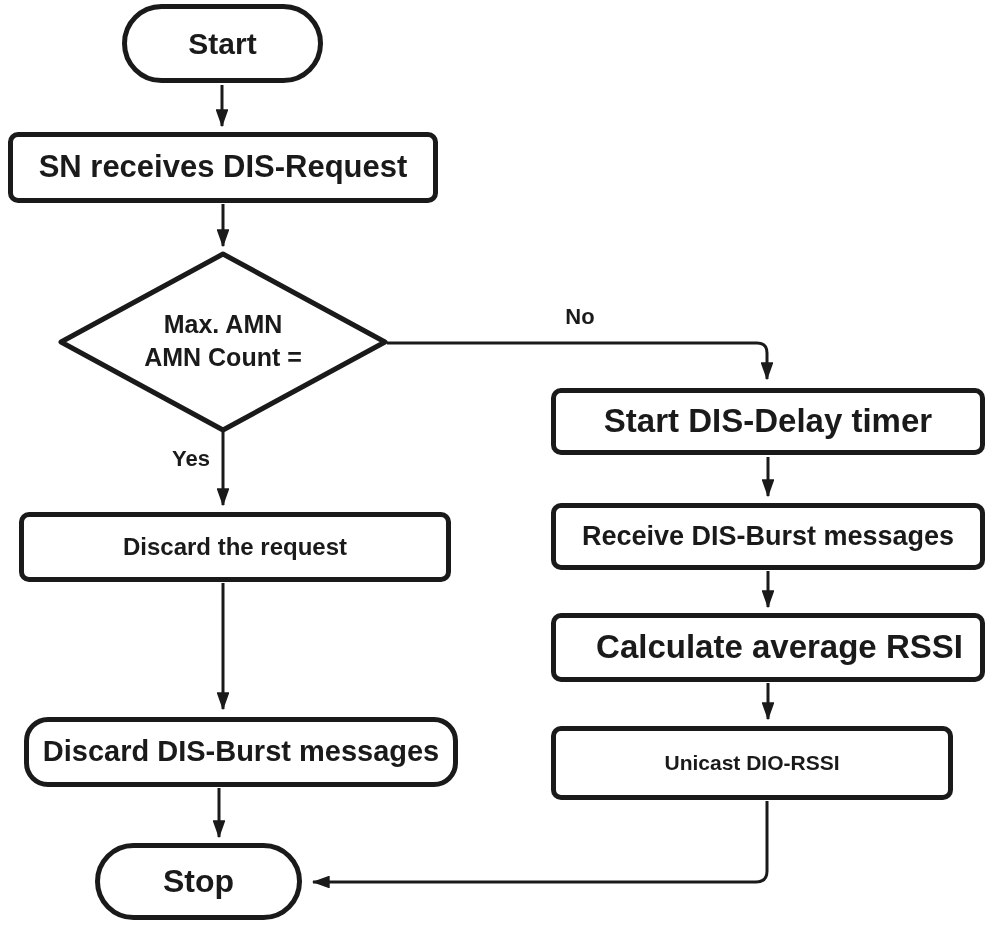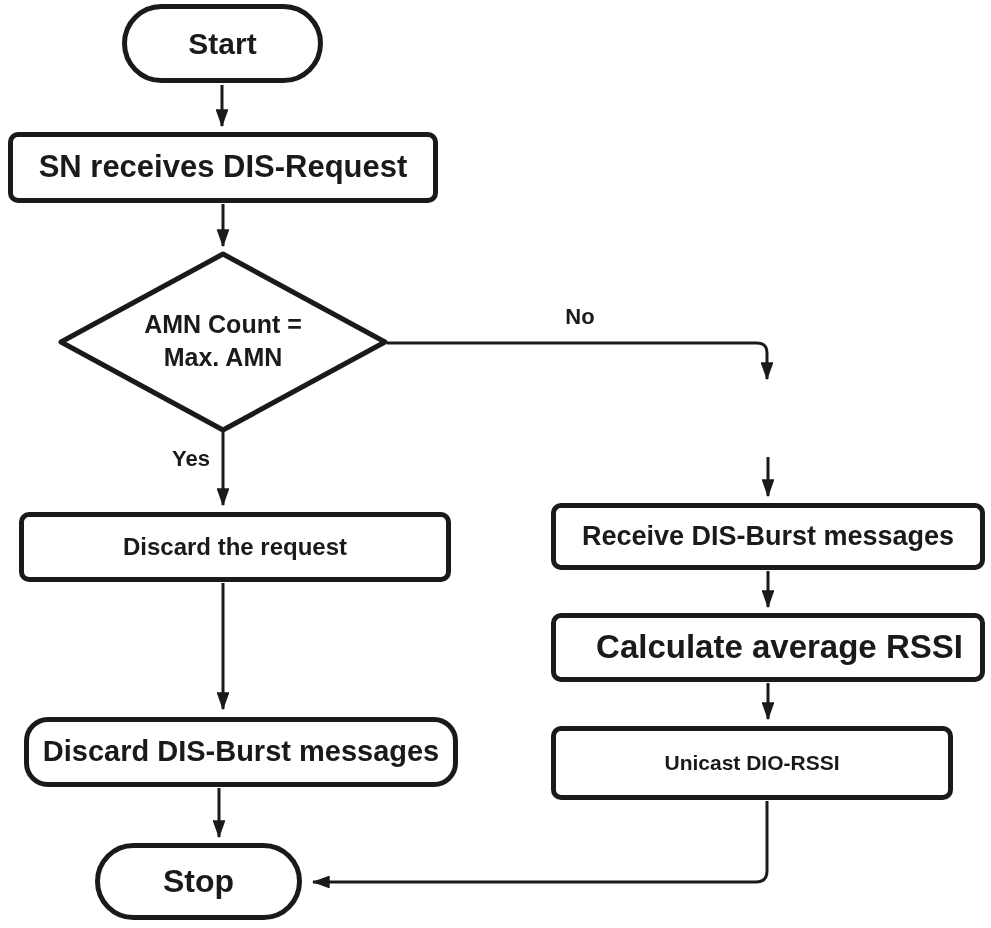--- a/index.html
+++ b/index.html
@@ -119,28 +119,31 @@
 
   <div class="node terminator" id="n-start">
     <span>Start</span>
   </div>
 
   <div class="node process" id="n-sn-receives">
     <span>SN receives DIS-Request</span>
   </div>
 
   <div class="diamond-label" id="d-label">
+    <span>Max. AMN</span>
     <span>AMN Count =</span>
-    <span>Max. AMN</span>
   </div>
 
   <div class="edge-label" id="lbl-no">No</div>
 
   <div class="edge-label" id="lbl-yes">Yes</div>
 
+  <div class="node process" id="n-start-timer">
+    <span>Start DIS-Delay timer</span>
+  </div>
 
   <div class="node process" id="n-receive-burst">
     <span>Receive DIS-Burst messages</span>
   </div>
 
   <div class="node process" id="n-calc-rssi">
     <span>Calculate average RSSI</span>
   </div>
 
   <div class="node process" id="n-unicast">

